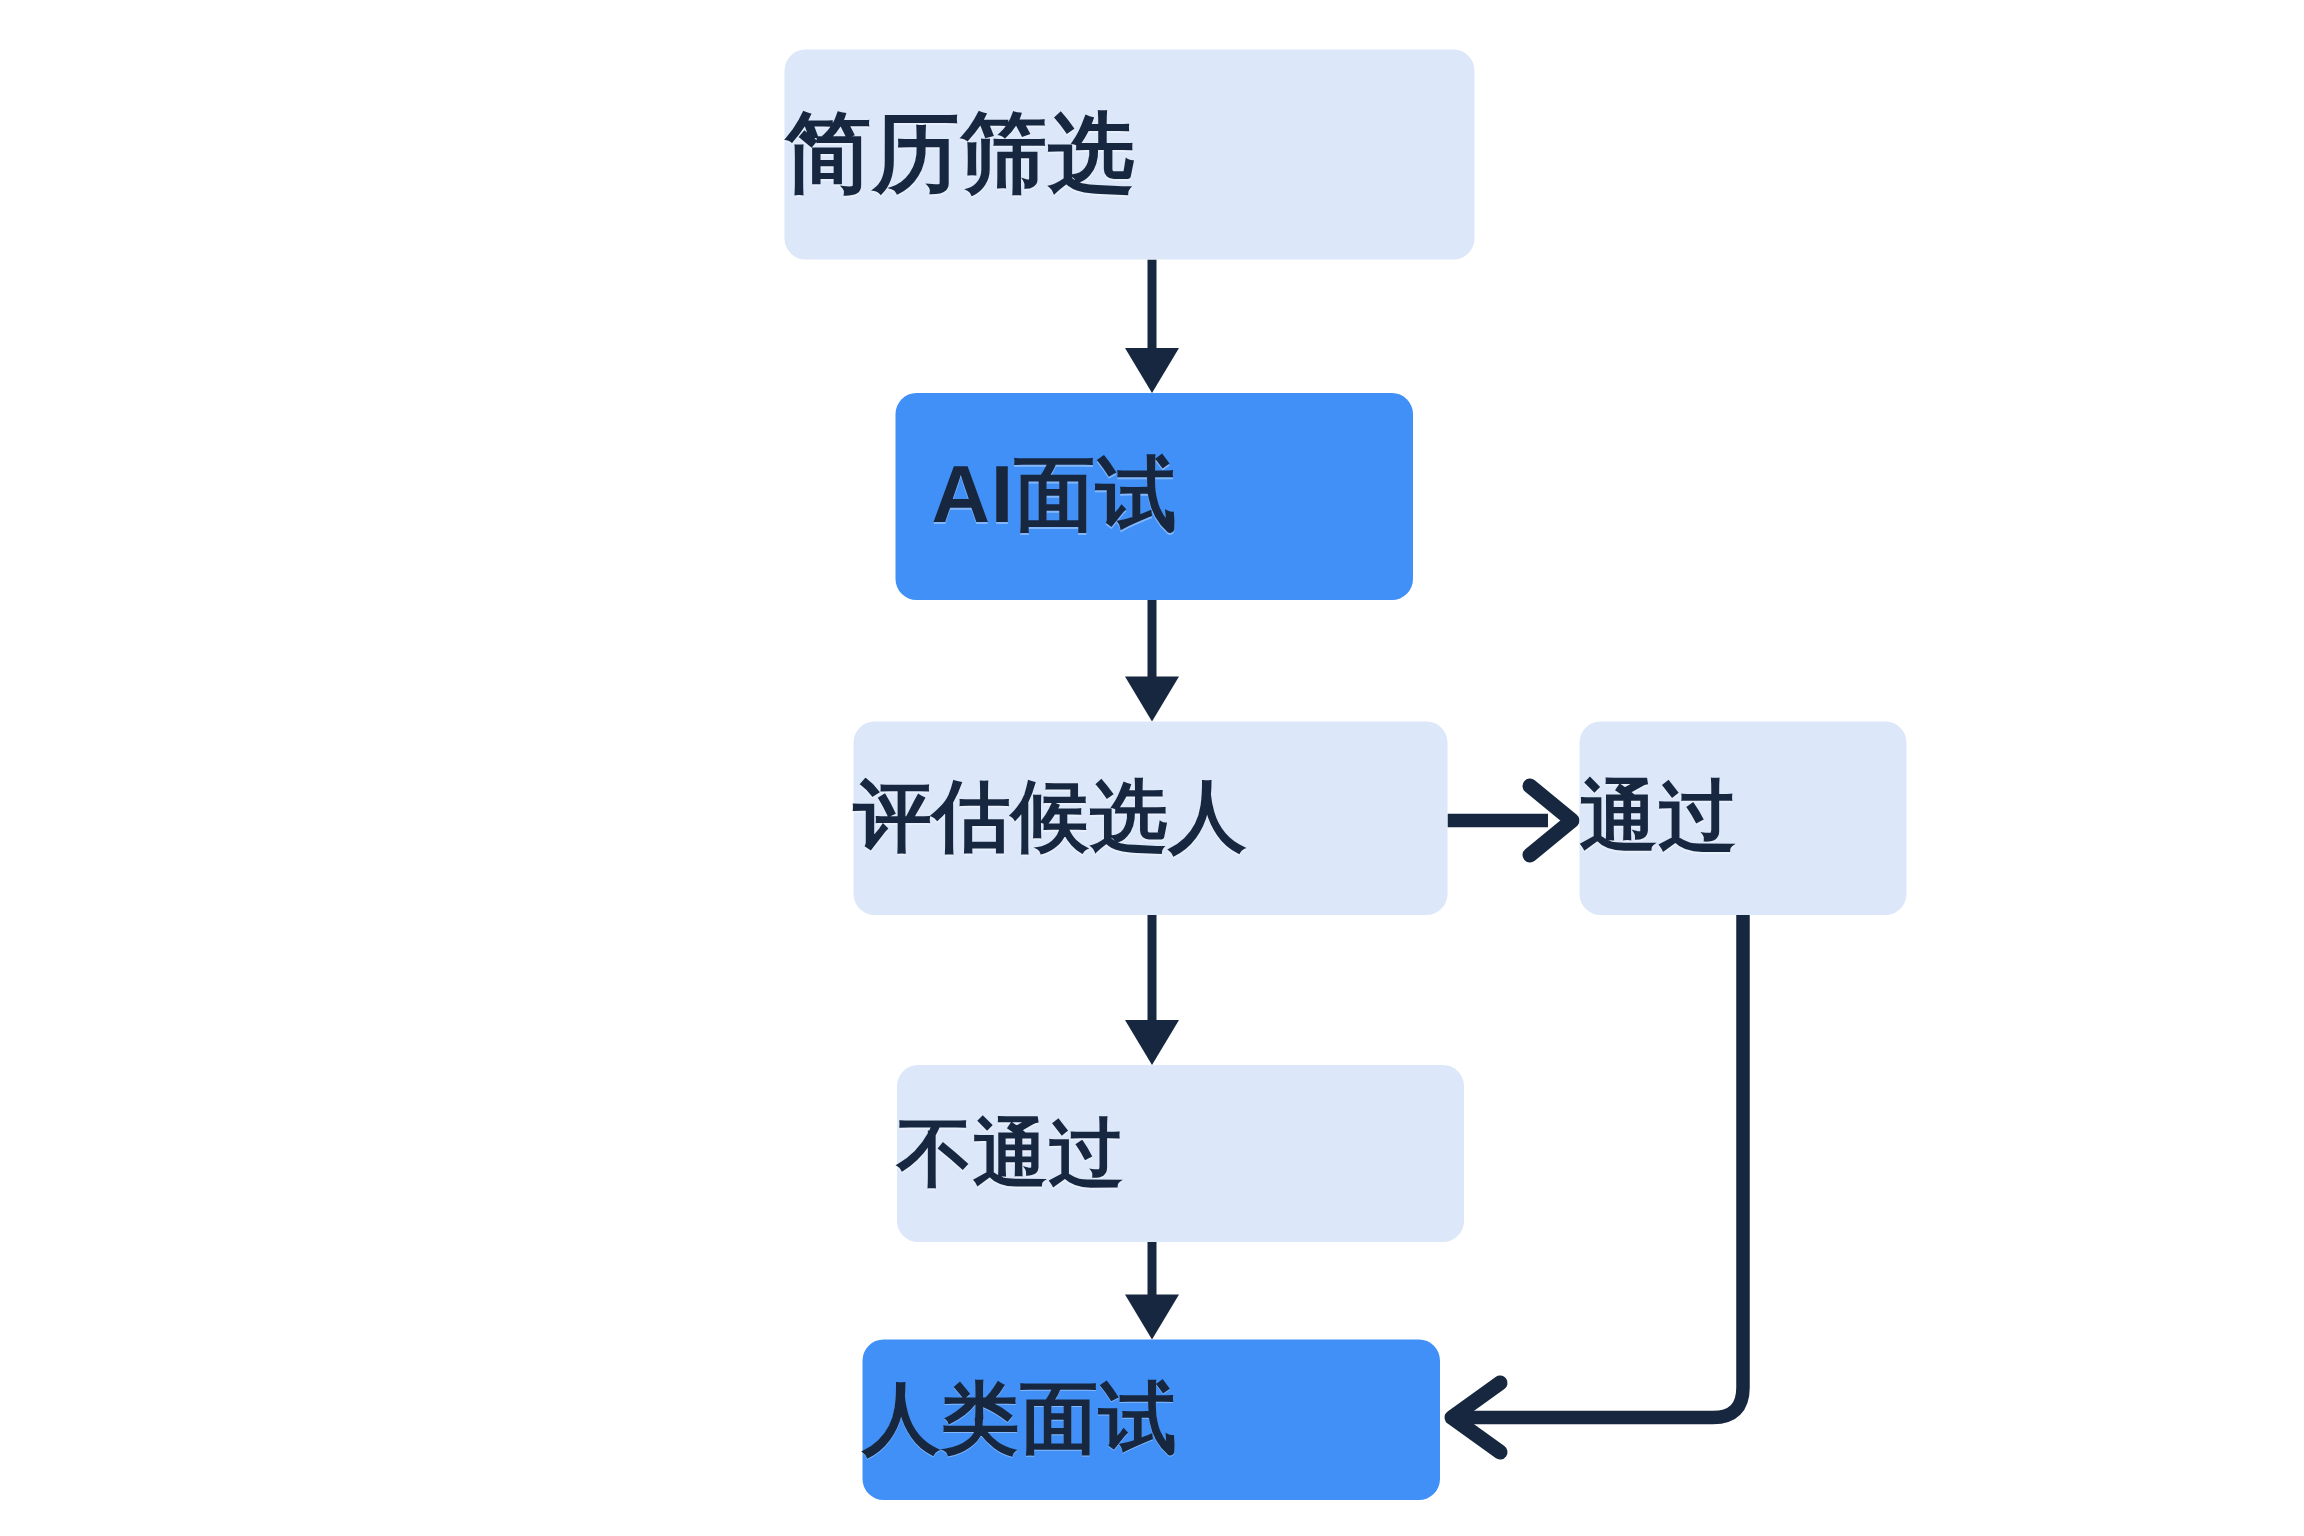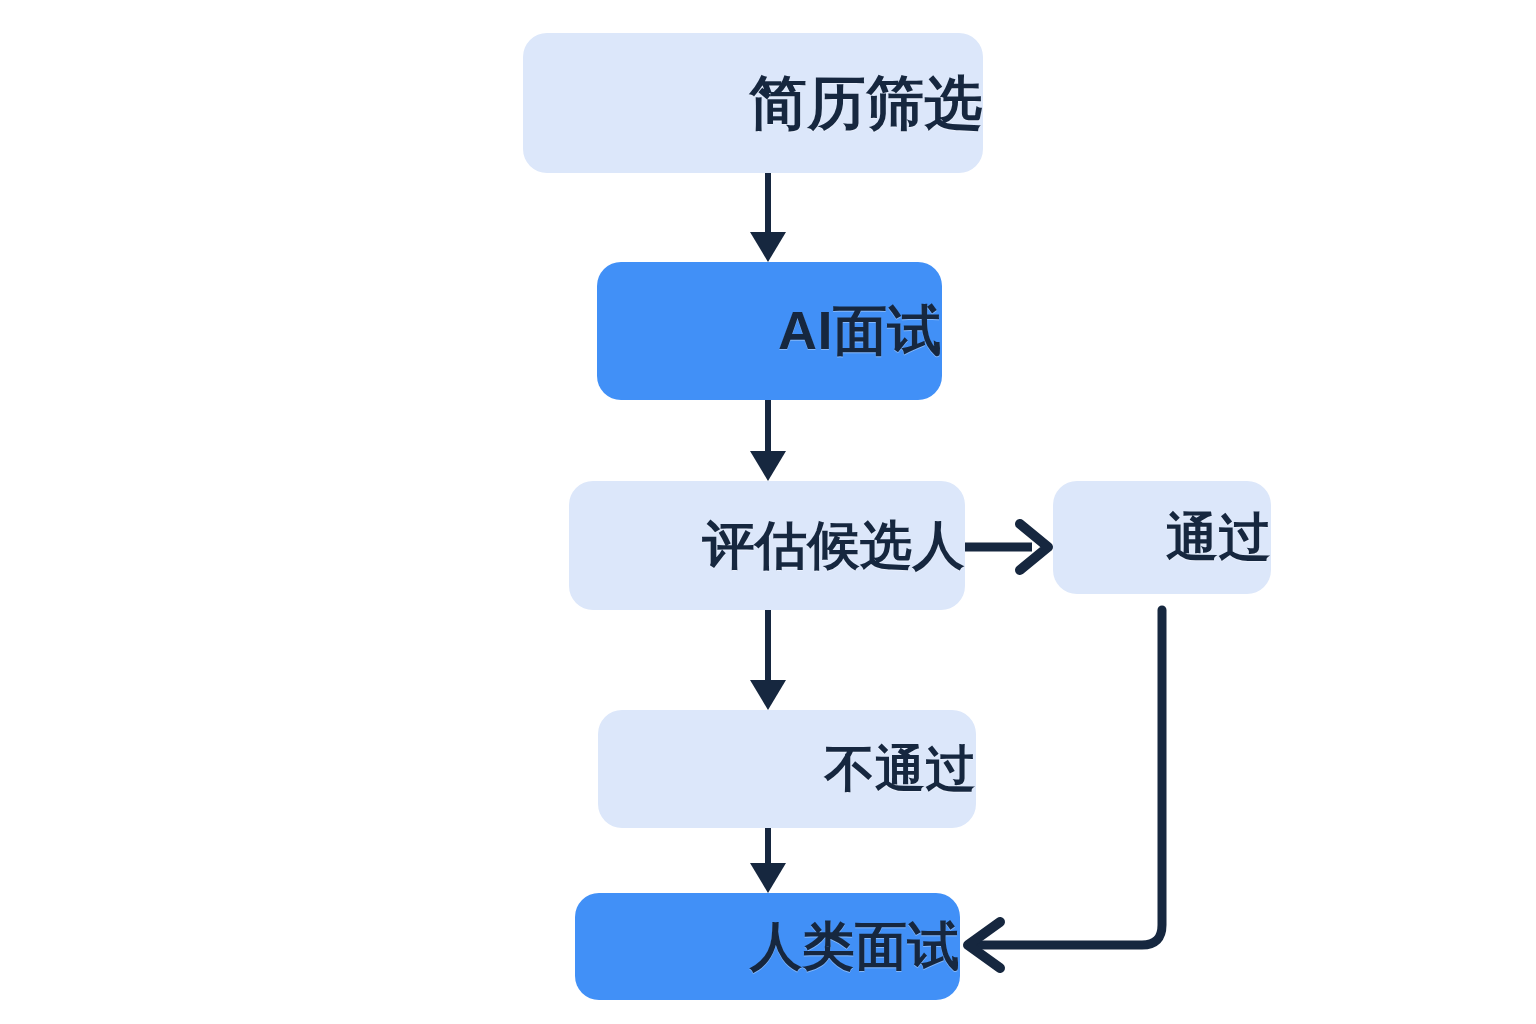--- a/index.html
+++ b/index.html
@@ -23,22 +23,22 @@
     top: 0;
     width: 1536px;
     height: 1024px;
     pointer-events: none;
   }
   .node {
     position: absolute;
     box-sizing: border-box;
     display: flex;
     align-items: center;
-    justify-content: flex-end;
-    border-radius: 24px;
+    justify-content: flex-start;
+    border-radius: 14px;
     text-align: center;
     line-height: 1.1;
     white-space: nowrap;
   }
   .node-label {
     display: block;
     font-weight: 700;
     letter-spacing: 0.5px;
     text-shadow: 0 1px 0 rgba(255,255,255,0.35);
   }
@@ -53,27 +53,27 @@
   
   #node-resume-screening { left: 523px; top: 33px;  width: 460px; height: 140px; }
   #node-resume-screening .node-label { font-size: 58px; }
 
   #node-ai-interview     { left: 597px; top: 262px; width: 345px; height: 138px; padding-left: 24px; }
   #node-ai-interview .node-label { font-size: 54px; }
 
   #node-evaluate-candidate { left: 569px; top: 481px; width: 396px; height: 129px; }
   #node-evaluate-candidate .node-label { font-size: 52px; }
 
-  #node-pass             { left: 1053px; top: 481px; width: 218px; height: 113px; }
+  #node-pass             { left: 1053px; top: 481px; width: 218px; height: 129px; }
   #node-pass .node-label { font-size: 52px; }
 
   #node-fail             { left: 598px; top: 710px; width: 378px; height: 118px; }
   #node-fail .node-label { font-size: 50px; }
 
-  #node-human-interview  { left: 575px; top: 893px; width: 385px; height: 107px; padding-left: 18px; }
+  #node-human-interview  { left: 575px; top: 893px; width: 385px; height: 107px; }
   #node-human-interview .node-label { font-size: 52px; }
 </style>
 </head>
 <body>
 
 <div id="canvas">
 
   <svg class="edge-layer" viewBox="0 0 1536 1024" width="1536" height="1024" xmlns="http://www.w3.org/2000/svg">
 
     <g>

